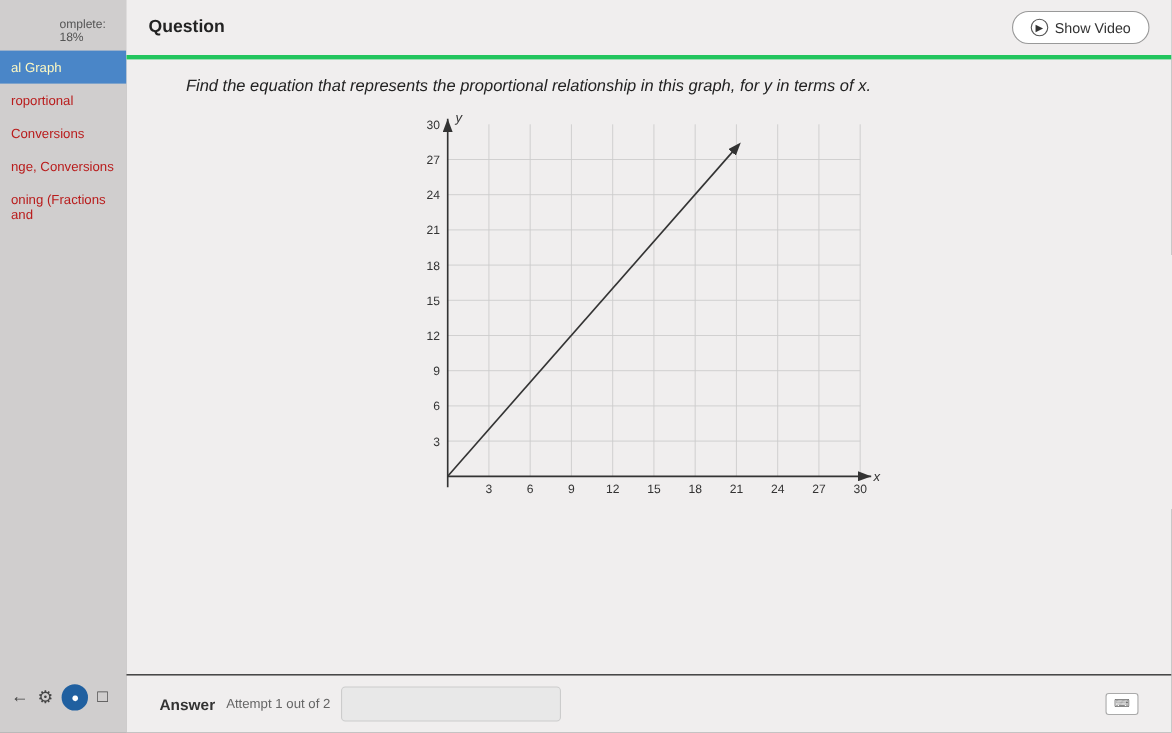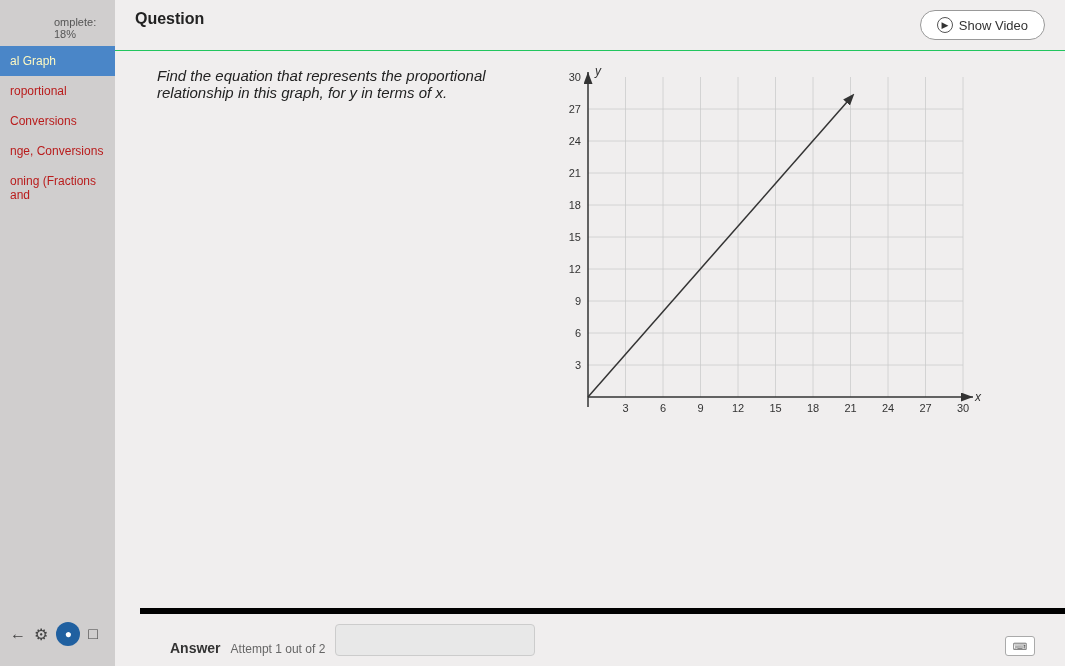--- a/index.html
+++ b/index.html
@@ -63,24 +63,24 @@
       flex: 1;
       background: #f0eeee;
       display: flex;
       flex-direction: column;
       height: 100%;
     }
 
     
     .header {
       display: flex;
-      align-items: flex-start;
+      align-items: center;
       justify-content: space-between;
       padding: 10px 20px;
-      border-bottom: 1px solid #22c55e;
+      border-bottom: 4px solid #22c55e;
       background: #f0eeee;
     }
     .header-title {
       font-size: 16px;
       font-weight: bold;
       color: #222;
     }
     .header-buttons {
       display: flex;
       gap: 10px;
@@ -112,24 +112,25 @@
       background: white;
       border-radius: 4px;
       padding: 6px 16px;
       font-size: 13px;
       cursor: pointer;
       color: #333;
     }
 
     
     .question-area {
-      padding: 16px 42px;
+      padding: 16px 30px;
       flex: 1;
       display: flex;
-      flex-direction: row;
+      flex-direction: column;
+      margin-left: 24px;
     }
     .question-text {
       font-size: 15px;
       color: #222;
       margin-bottom: 16px;
       font-style: italic;
     }
 
     
     .graph-container {
@@ -141,25 +142,24 @@
 
     .graph-wrapper {
       position: relative;
       width: 480px;
       height: 370px;
     }
 
     
     .answer-row {
       display: flex;
-      align-items: flex-end;
+      align-items: center;
       padding: 10px 30px;
-      border-top: 6px solid #000000;
+      border-top: 1px solid #000000;
       gap: 10px;
-      margin-left: 25px;
     }
     .answer-label {
       font-size: 14px;
       font-weight: bold;
       color: #333;
     }
     .attempt-text {
       font-size: 12px;
       color: #666;
     }

